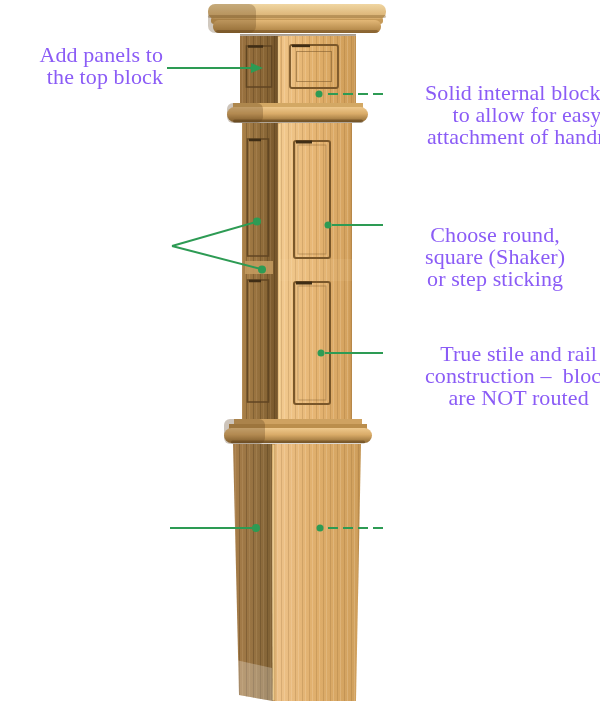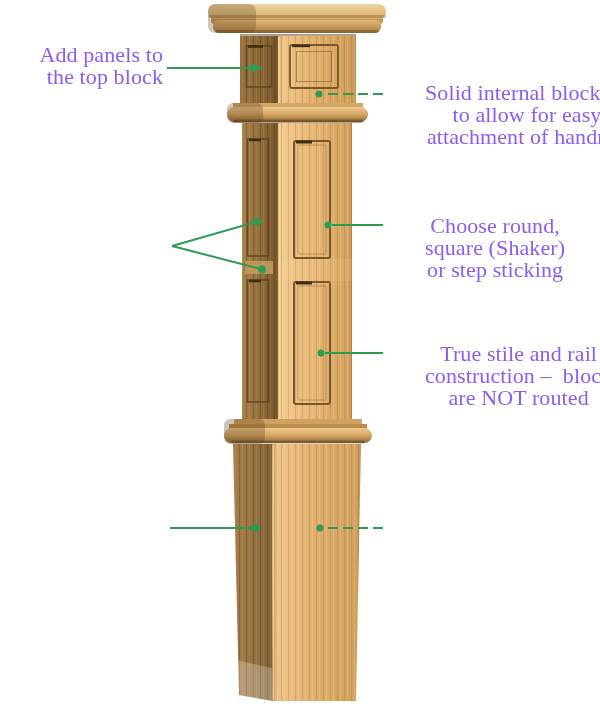--- a/index.html
+++ b/index.html
@@ -192,21 +192,21 @@
   </svg>
 
   <div class="label left-col" style="top:44px">Add panels to
 the top block</div>
 
   <div class="label right-col" style="top:82px">Solid internal blocking
 to allow for easy
 attachment of handrail</div>
 
 
-  <div class="label right-col" style="top:215px">Choose round,
+  <div class="label right-col" style="top:224px">Choose round,
 square (Shaker)
 or step sticking</div>
 
   <div class="label right-col" style="top:343px">True stile and rail
 construction –  block
 are NOT routed</div>
 
 
 </div>
 

